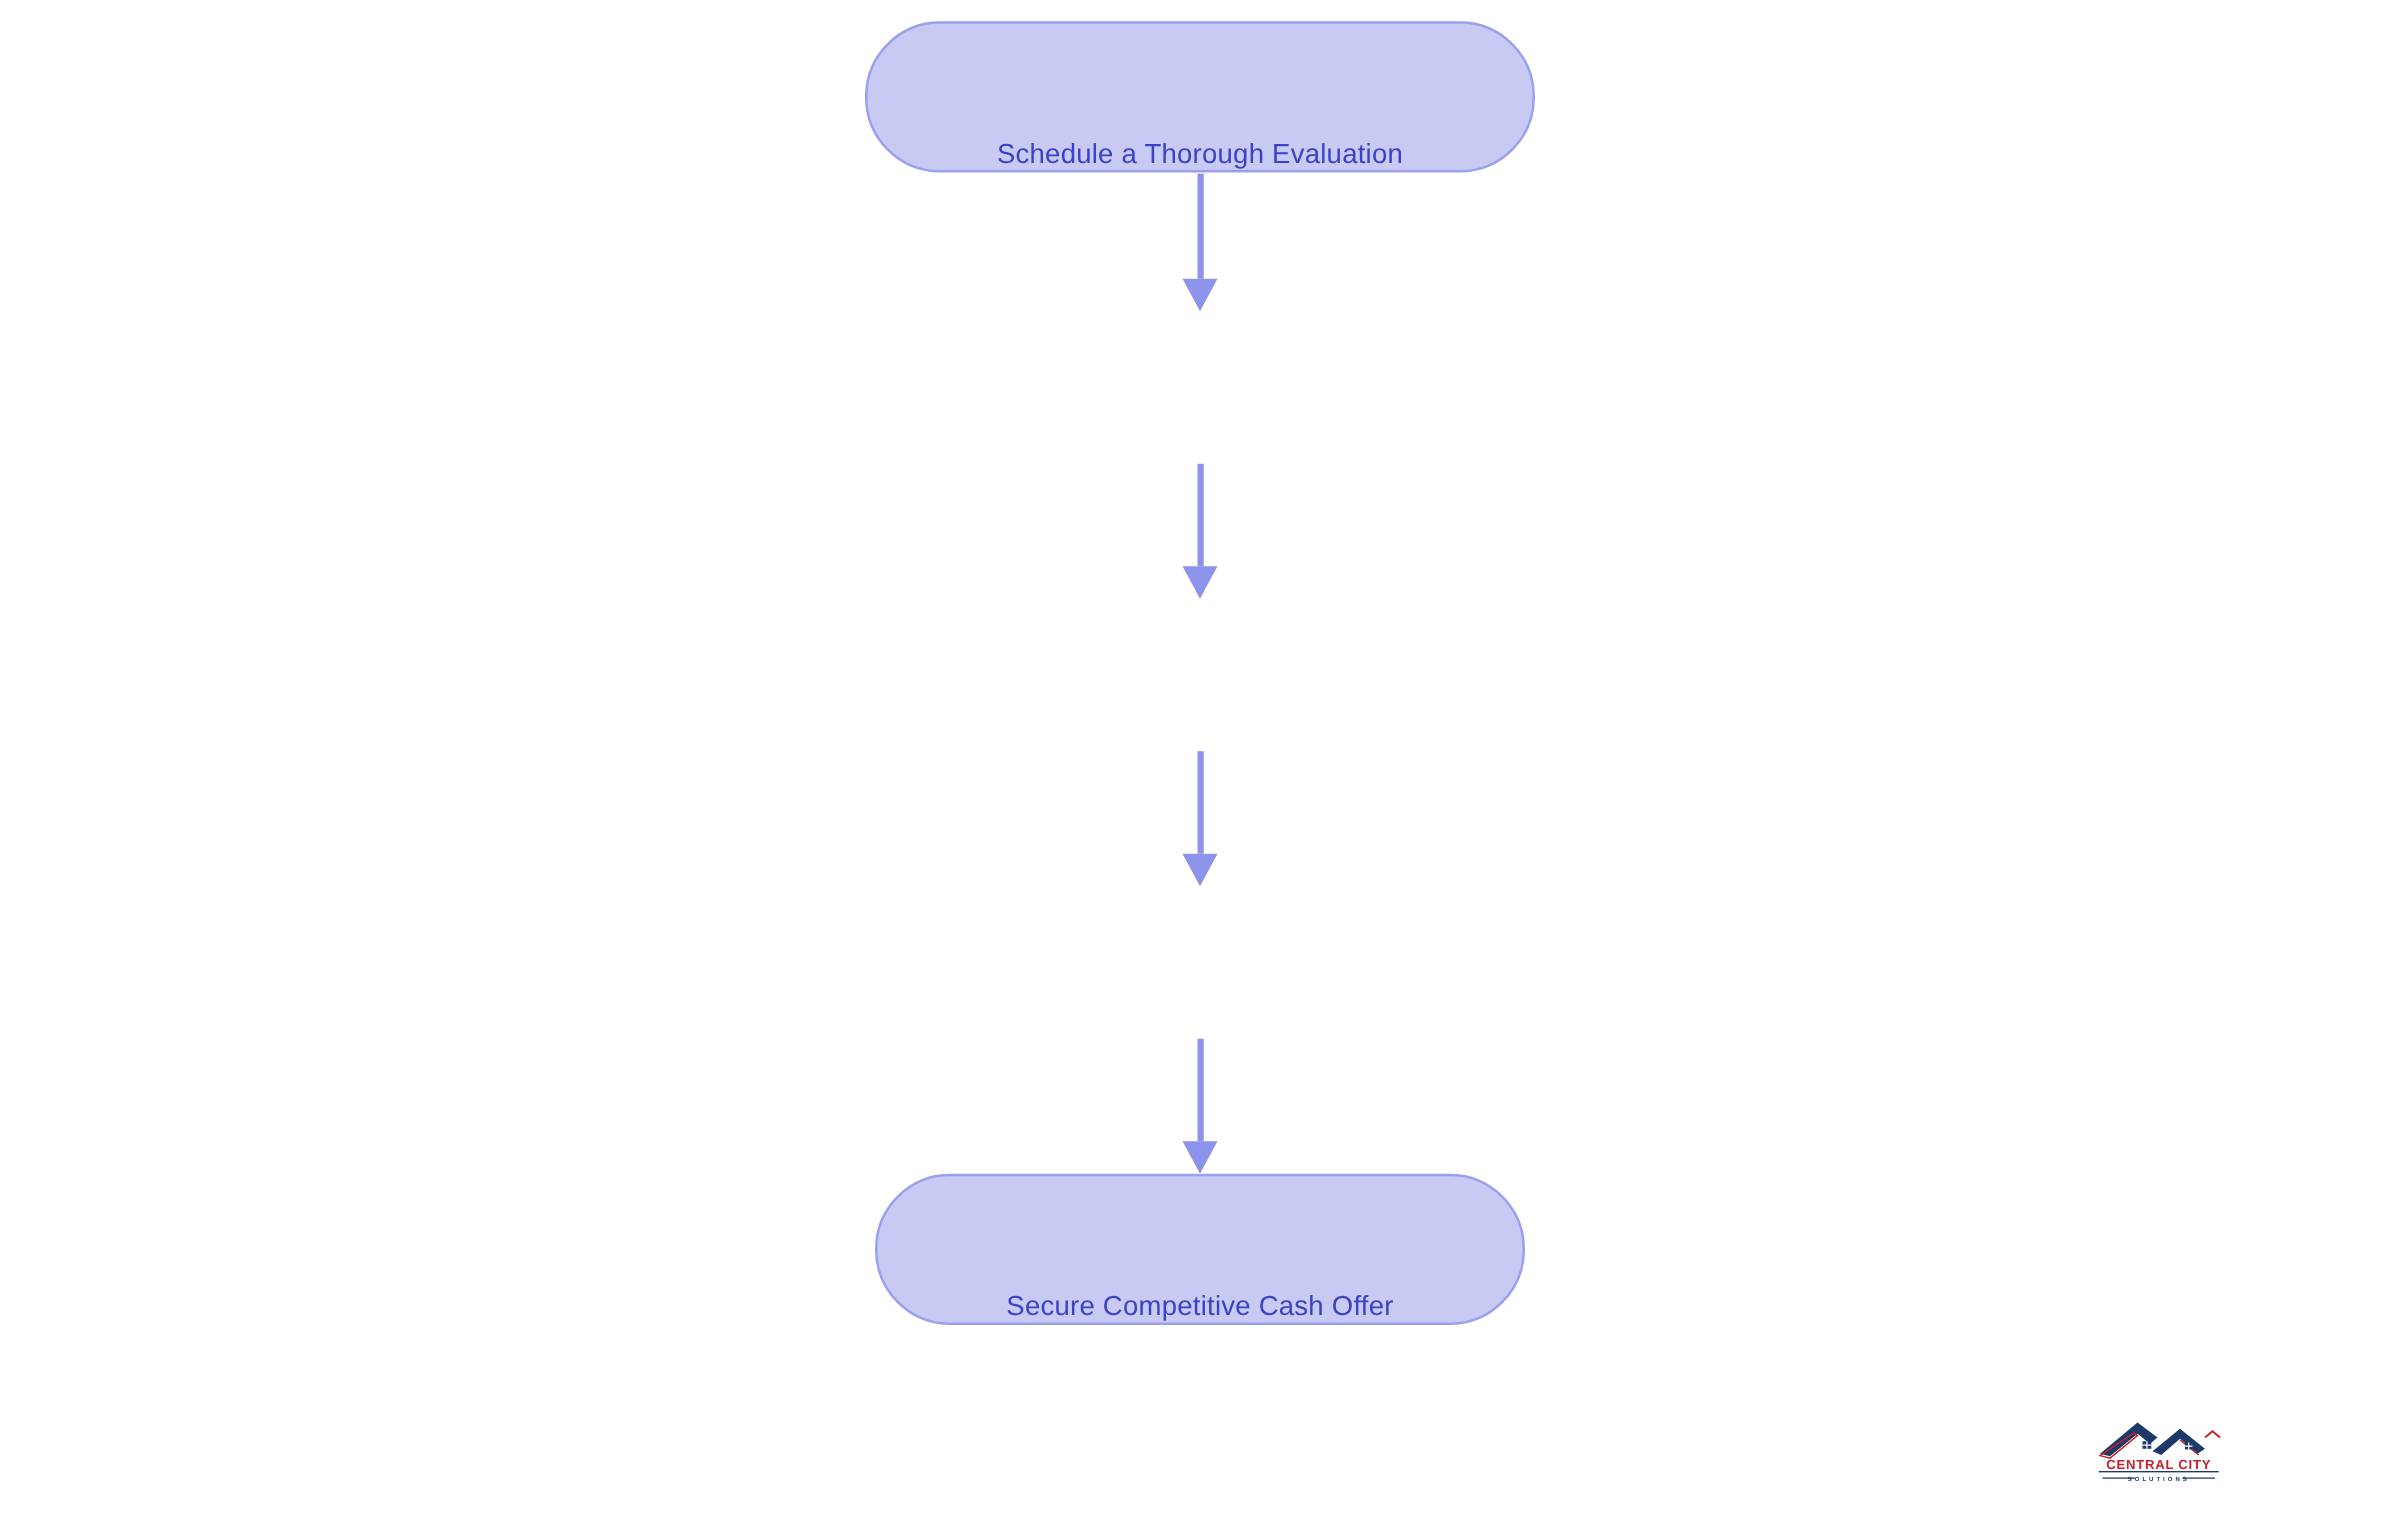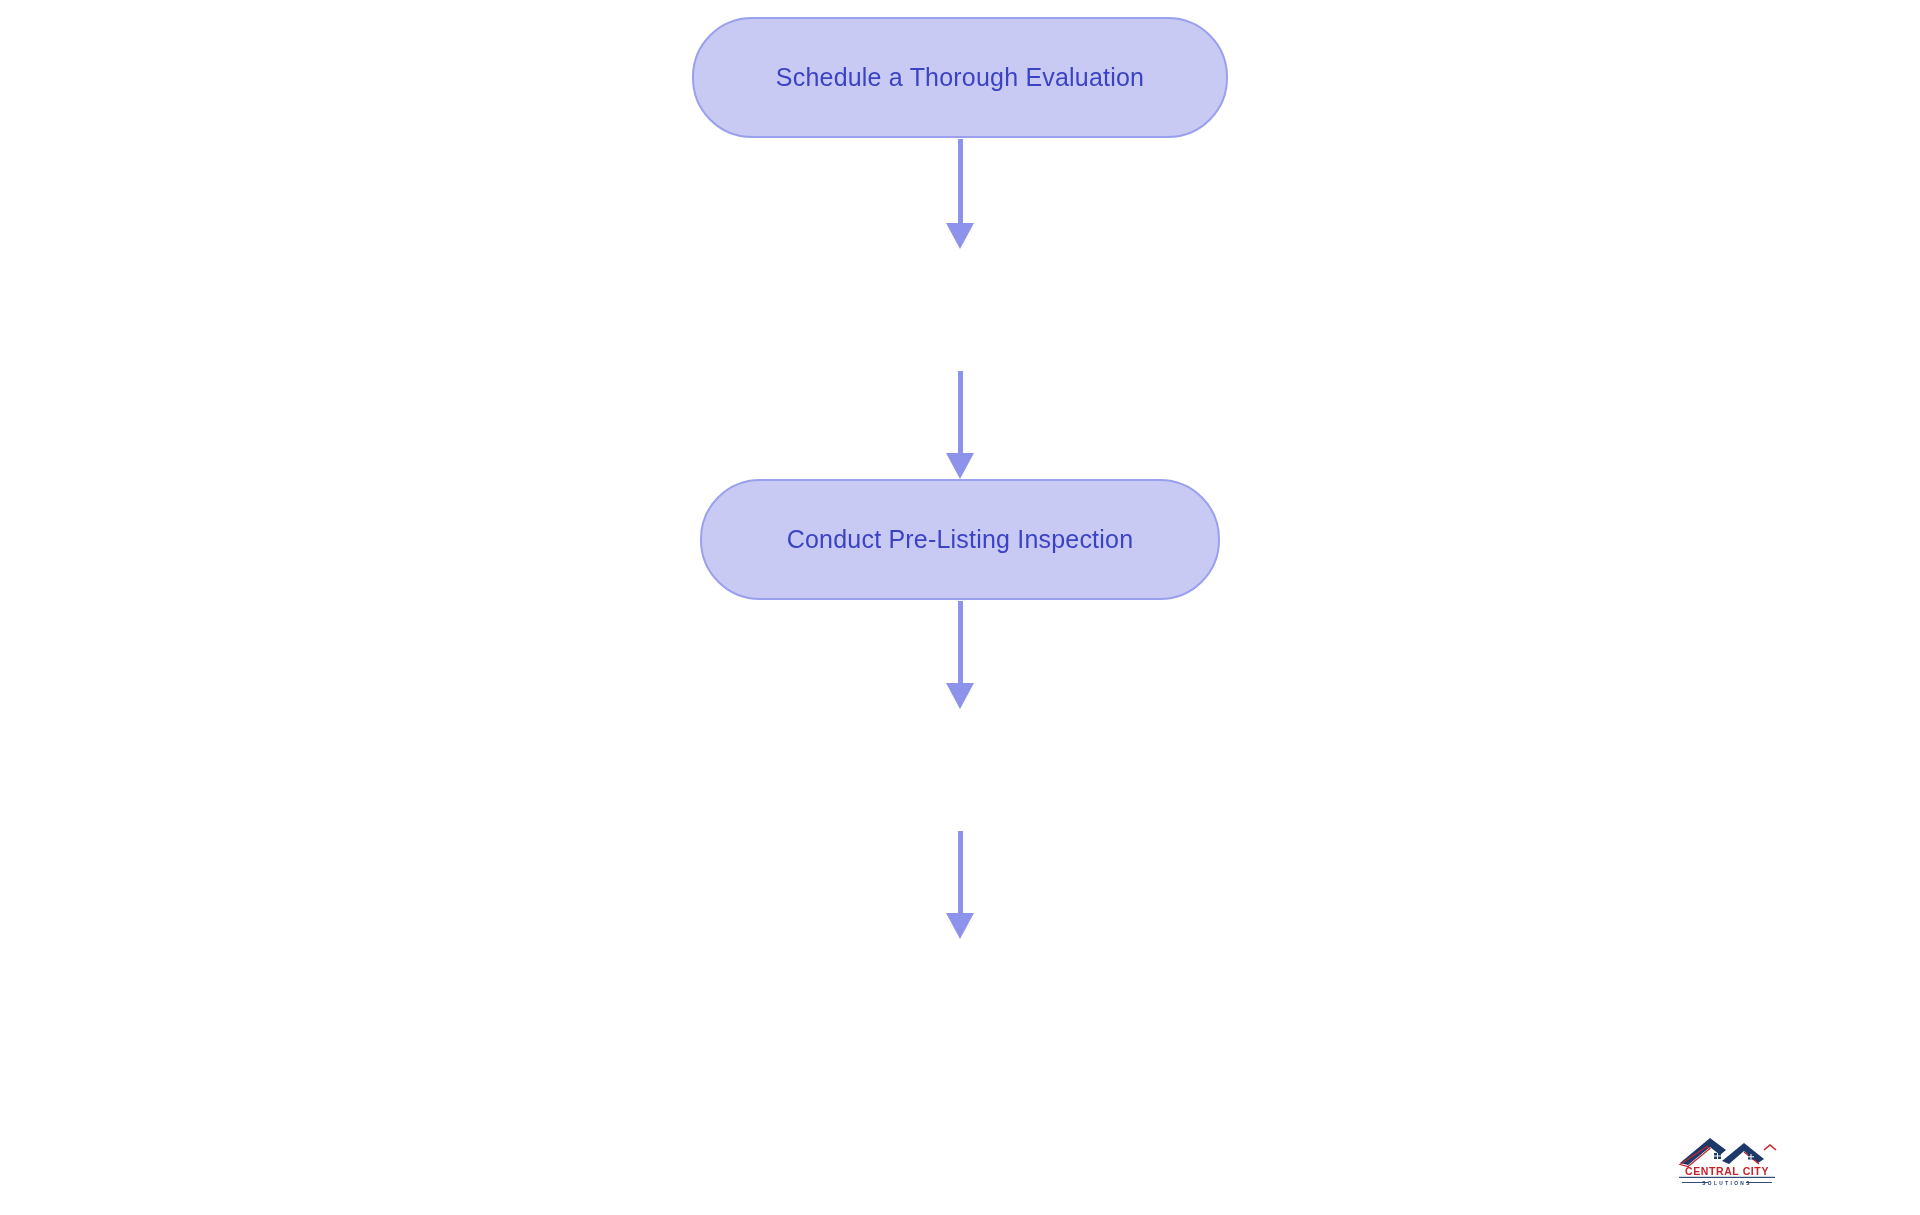--- a/index.html
+++ b/index.html
@@ -15,24 +15,24 @@
     background: #ffffff;
   }
   
   .node {
     position: absolute;
     height: 121px;
     background: #c8caf4;
     border: 2px solid #9aa0ed;
     border-radius: 60px;
     display: flex;
-    align-items: center;
+    align-items: flex-end;
     justify-content: center;
     color: #3c42c4;
-    font-size: 25px;
+    font-size: 22px;
     font-weight: 400;
     letter-spacing: 0.2px;
     white-space: nowrap;
   }
   .n1 { left: 692px;  top: 17px;  width: 536px; }
   .n2 { left: 771px;  top: 249px; width: 375px; }
   .n3 { left: 700px;  top: 479px; width: 520px; }
   .n4 { left: 653px;  top: 709px; width: 613px; }
   .n5 { left: 700px;  top: 939px; width: 520px; }
 
@@ -82,35 +82,35 @@
     <div class="shaft"></div>
     <div class="head"></div>
   </div>
 
 
   <div class="arrow a2">
     <div class="shaft"></div>
     <div class="head"></div>
   </div>
 
-  <div class="node n3">
-    <span>Conduct Pre-Listing Inspection</span>
-  </div>
 
   <div class="arrow a3">
     <div class="shaft"></div>
     <div class="head"></div>
   </div>
 
 
   <div class="arrow a4">
     <div class="shaft"></div>
     <div class="head"></div>
   </div>
 
+  <div class="node n5">
+    <span>Secure Competitive Cash Offer</span>
+  </div>
 
   <div class="logo">
     <svg viewBox="0 0 106 58">
 
       <path d="M6 30 L36 5 L52 17 L46 22 L36 14 L14 32 Z" fill="#1d3968"></path>
       <path d="M6 31.5 L14 33.5 L36 15.5 L33 13.5 Z" fill="none" stroke="#c4232b" stroke-width="1.2"></path>
 
       <path d="M48 28 L70 10 L90 26 L84 30 L70 18 L55 31 Z" fill="#1d3968"></path>
       <path d="M70 19 L85 31" stroke="#c4232b" stroke-width="1.2"></path>
 

